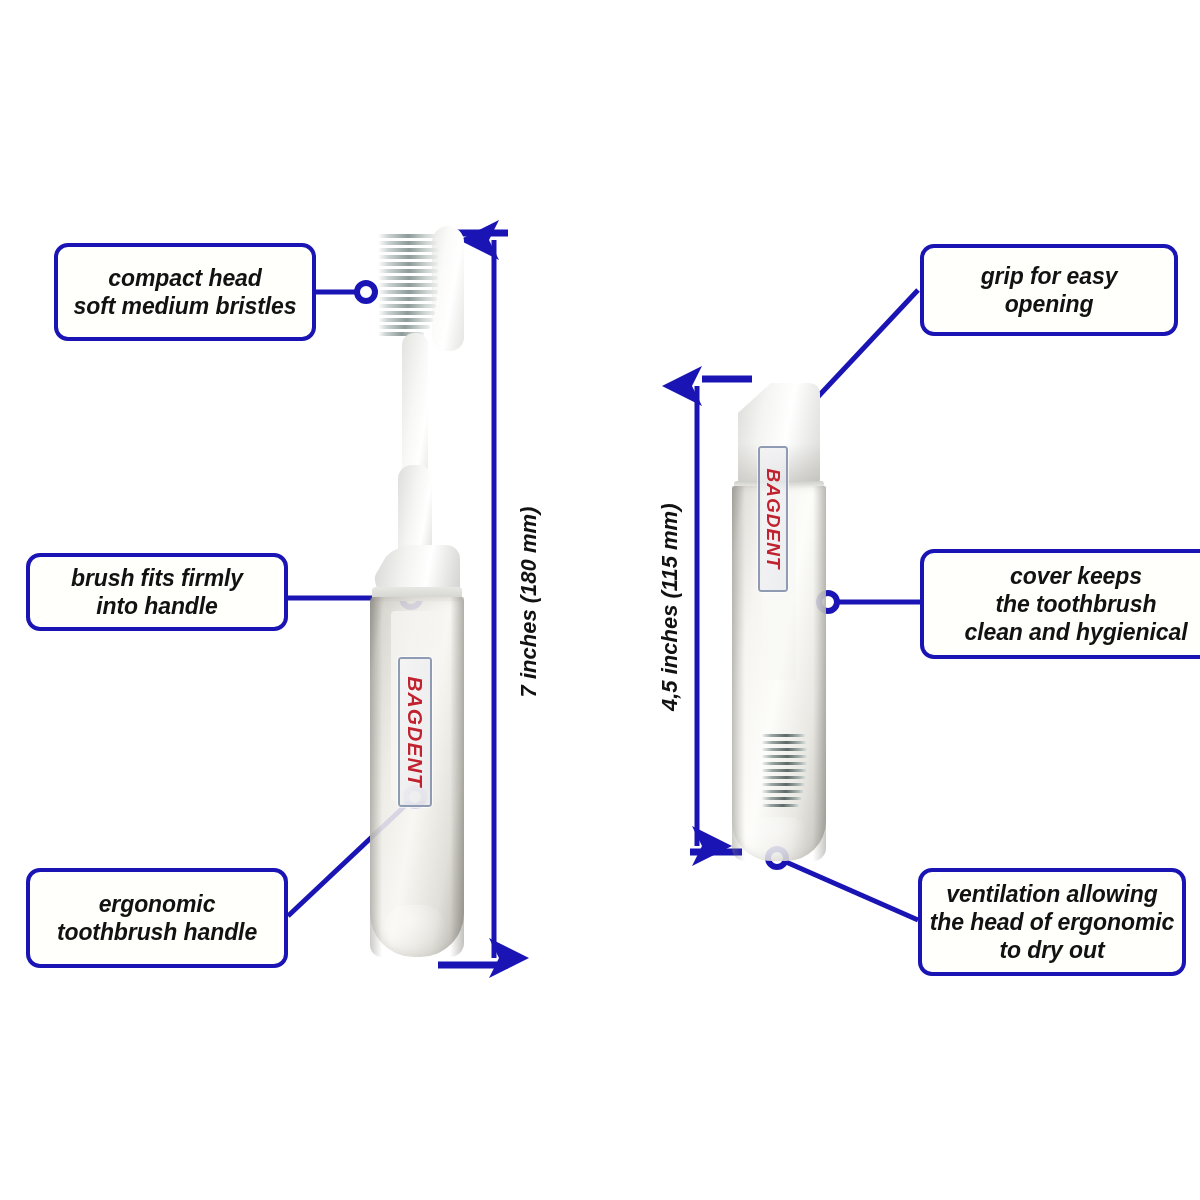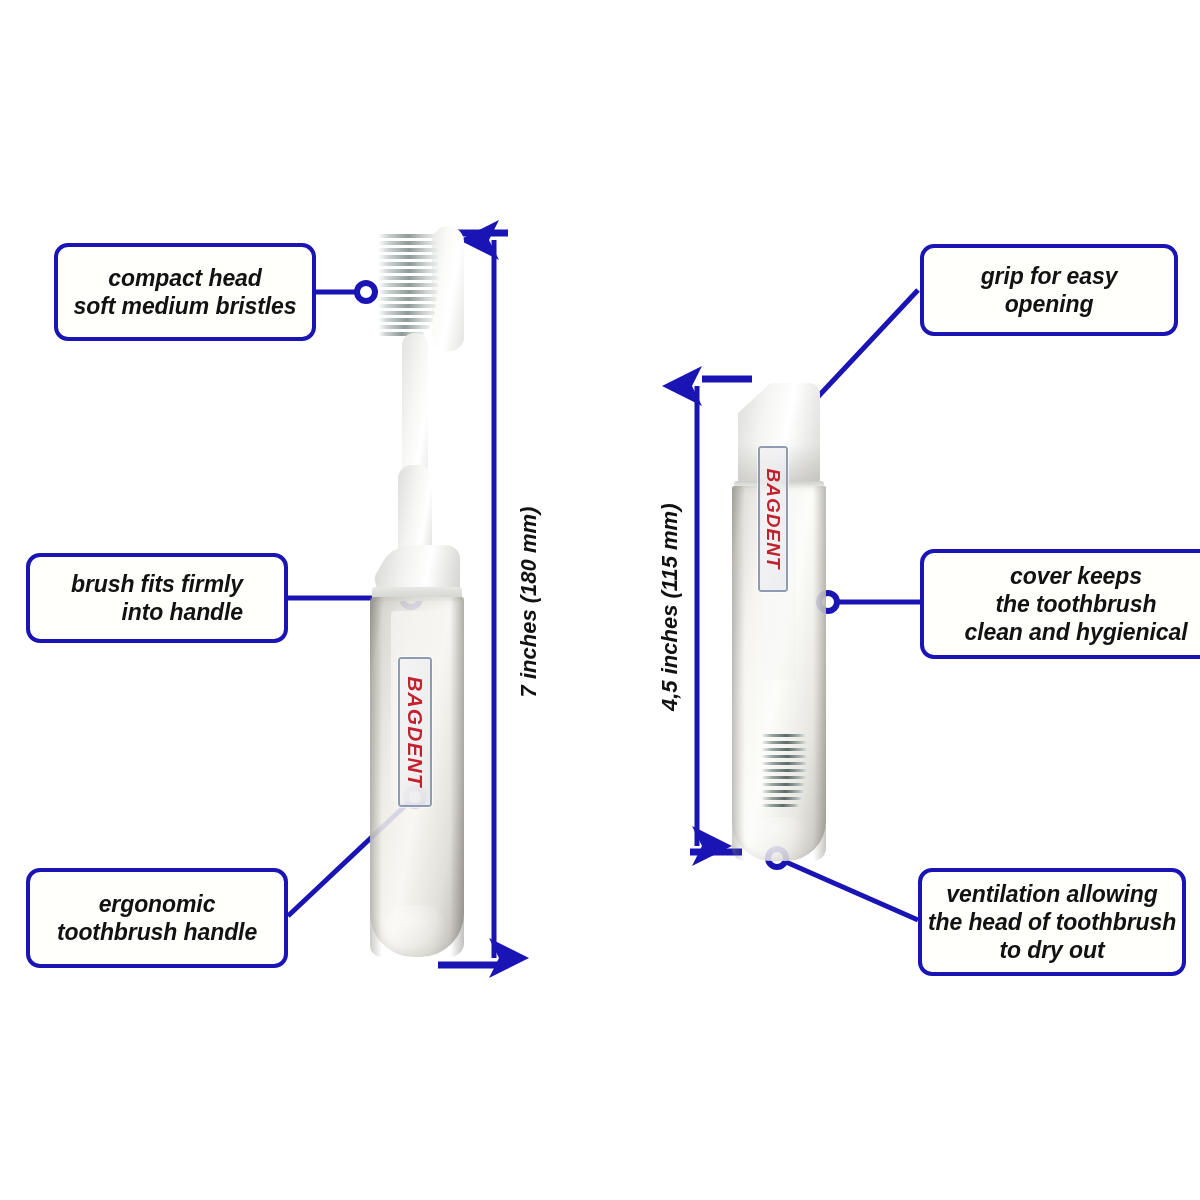--- a/index.html
+++ b/index.html
@@ -40,21 +40,21 @@
     color: #121212;
     line-height: 1.22;
     font-size: 23px;
     letter-spacing: -0.1px;
     z-index: 6;
   }
   .callout span { display: block; white-space: pre-line; }
 
   
   #callout-head   { left: 26px;  top: 243px; width: 262px; height: 98px; margin-left: 28px; }
-  #callout-fit    { left: 26px;  top: 553px; width: 262px; height: 90px; text-align: right; }
+  #callout-fit    { left: 26px;  top: 553px; width: 262px; height: 78px; }
   #callout-handle { left: 26px;  top: 868px; width: 262px; height: 100px; text-align: center; }
 
   
   #callout-grip   { left: 920px; top: 244px; width: 258px; height: 92px; text-align: center; }
   #callout-cover  { left: 920px; top: 549px; width: 312px; height: 110px; }
   #callout-vent   { left: 918px; top: 868px; width: 268px; height: 108px; }
 
   
   .dim-label {
     position: absolute;
@@ -440,20 +440,20 @@
     <span>grip for easy
 opening</span>
   </div>
   <div class="callout" id="callout-cover">
     <span>cover keeps
 the toothbrush
 clean and hygienical</span>
   </div>
   <div class="callout" id="callout-vent">
     <span>ventilation allowing
-the head of toothbrush
+the head of ergonomic
 to dry out</span>
   </div>
 
   <div class="dim-label" id="dim-label-left">7 inches (180 mm)</div>
   <div class="dim-label" id="dim-label-right">4,5 inches (115 mm)</div>
 
 </div>
 
 </body></html>

